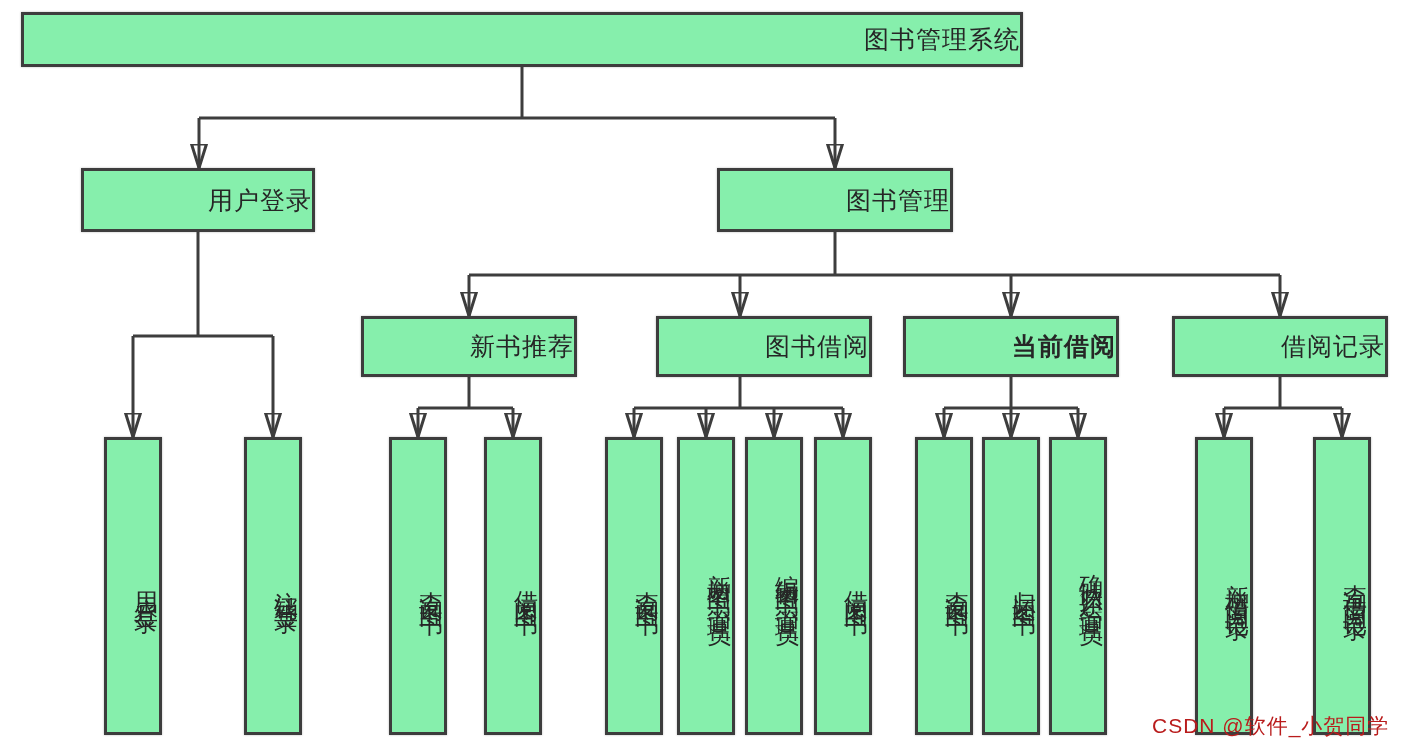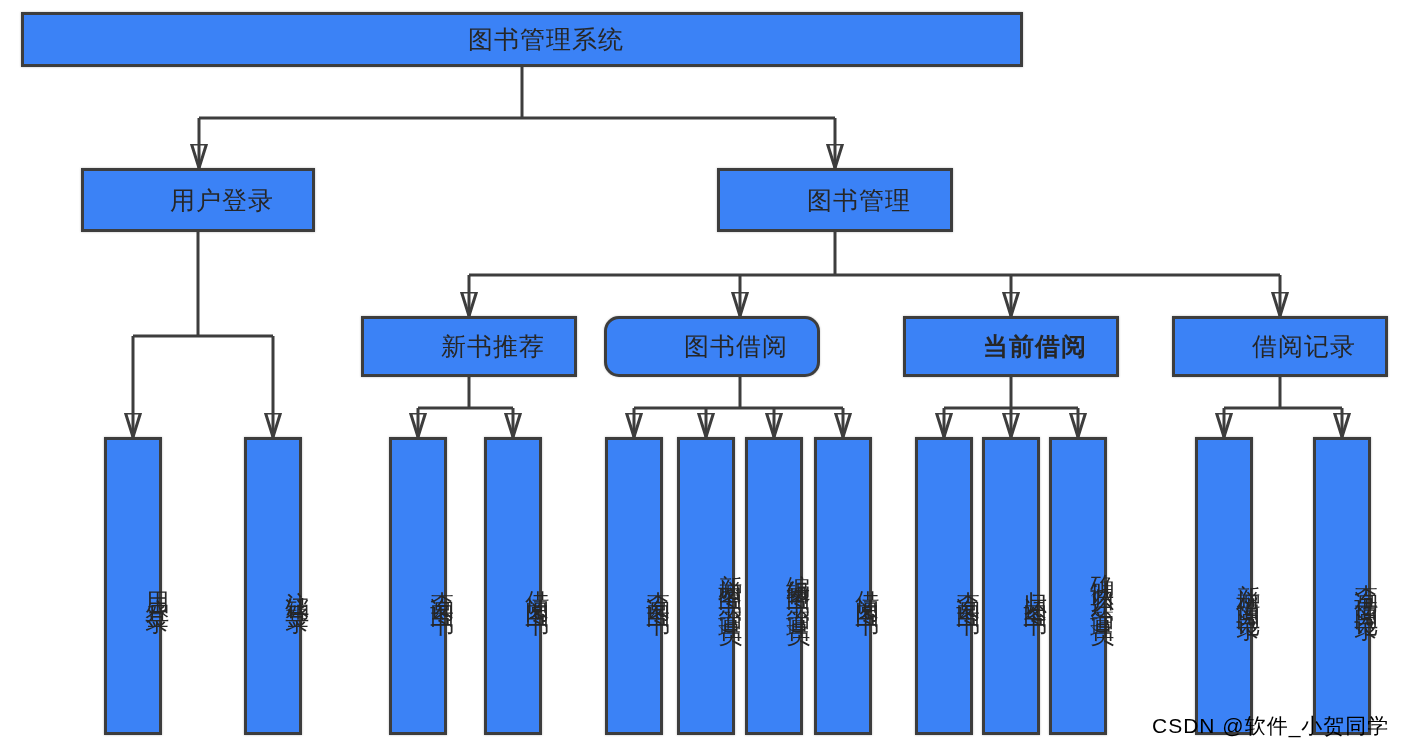--- a/index.html
+++ b/index.html
@@ -15,55 +15,55 @@
     overflow:hidden;
     font-family:"Liberation Sans","DejaVu Sans",sans-serif;
     color:var(--text);
   }
   #connectors{position:absolute;left:0;top:0;width:1405px;height:747px;}
   #connectors path{stroke:var(--line);stroke-width:3;fill:none;}
   .box{
     position:absolute;
     box-sizing:border-box;
     border:3px solid var(--line);
-    background:#3b82f6;
+    background:#86efac;
     display:flex;
     align-items:center;
-    justify-content:center;
+    justify-content:flex-end;
     box-shadow:0 0 2px rgba(60,60,60,.35);
     padding-left:48px;
   }
   .h-label{font-size:25px;letter-spacing:1px;white-space:nowrap;}
   .root-box{left:21px;top:12px;width:1002px;height:55px;}
   .l2a{left:81px;top:168px;width:234px;height:64px;}
   .l2b{left:717px;top:168px;width:236px;height:64px;}
   .l3{top:316px;width:216px;height:61px;}
   .l3a{left:361px;}
-  .l3b{left:604px;border-radius:15px;}
+  .l3b{left:656px;}
   .l3c{left:903px;font-weight:bold;}
   .l3d{left:1172px;}
   .leaf{top:437px;width:58px;height:298px;}
   .v-label{
     writing-mode:vertical-rl;
     text-orientation:mixed;
     font-size:24px;
     letter-spacing:7px;
     line-height:1.1;
     white-space:nowrap;
   }
   .f1{left:104px;}  .f2{left:244px;}
   .f3{left:389px;}  .f4{left:484px;}
   .f5{left:605px;}  .f6{left:677px;}  .f7{left:745px;}  .f8{left:814px;}
   .f9{left:915px;}  .f10{left:982px;} .f11{left:1049px;}
   .f12{left:1195px;}.f13{left:1313px;}
   .watermark{
     position:absolute;
     left:1152px;top:712px;
     font-size:21px;
-    color:#000000;
+    color:#b91c1c;
     letter-spacing:1px;
     white-space:nowrap;
     z-index:5;
   }
 </style>
 </head>
 <body>
 
 <div id="canvas">
 

